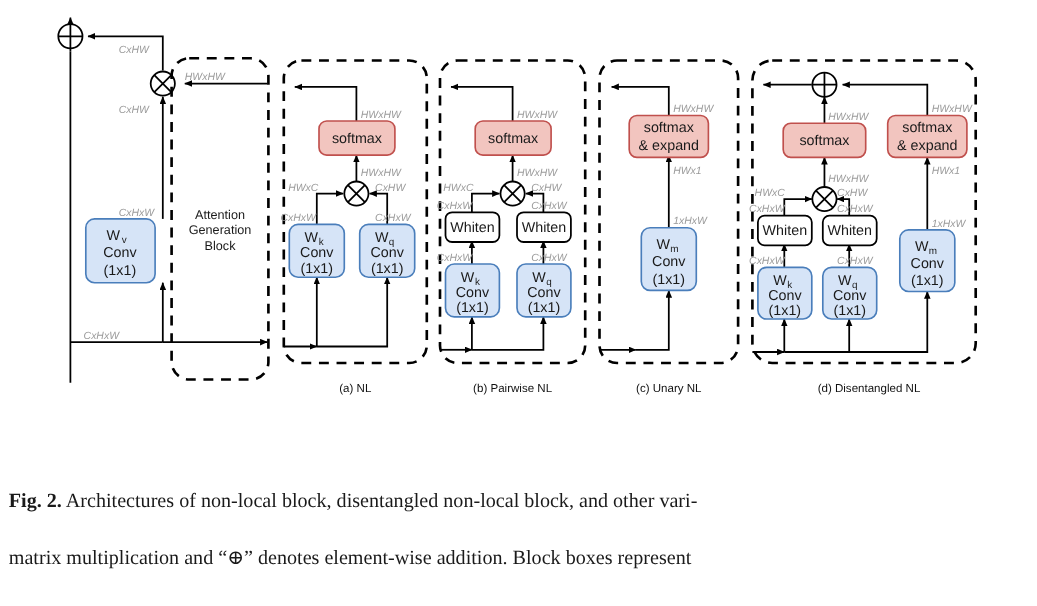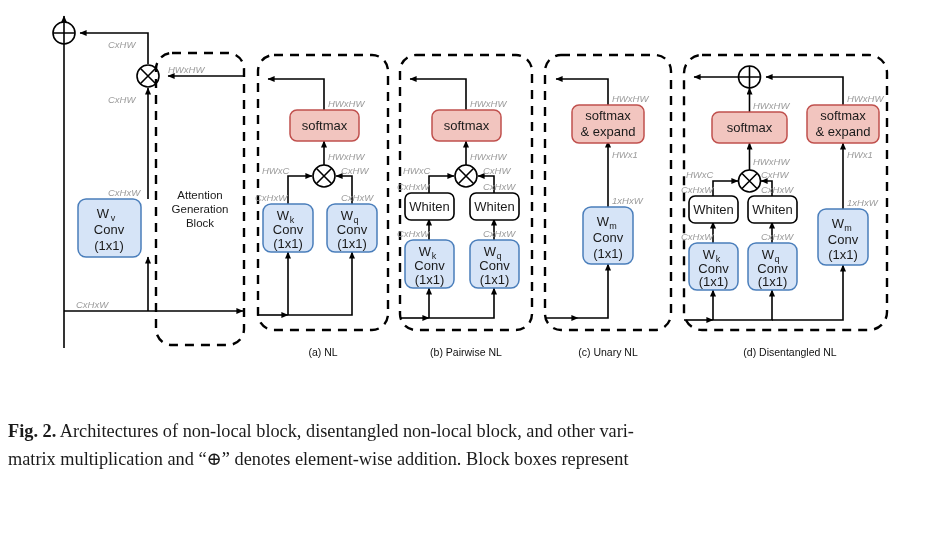--- a/index.html
+++ b/index.html
@@ -57,21 +57,21 @@
     top: 418px;
     width: 925px;
     font-family: "Liberation Serif", "DejaVu Serif", serif;
     font-size: 18.3px;
     line-height: 1.52;
     color: #1a1a1a;
     text-align: justify;
   }
   #caption b { font-weight: bold; }
   #caption i { font-style: italic; }
-  .cap-line { white-space: nowrap; }
+  .cap-line { white-space: nowrap; margin-top: 24px; }
 </style>
 </head>
 <body>
 
 <div id="figure-area">
 <svg id="figure-svg" width="943" height="400" viewBox="0 0 943 400" xmlns="http://www.w3.org/2000/svg">
 
   <defs>
     <marker id="ah" markerWidth="8" markerHeight="8" refX="6.6" refY="3" orient="auto" markerUnits="userSpaceOnUse">
       <path d="M0,0 L7,3 L0,6 Z" fill="#000"></path>

